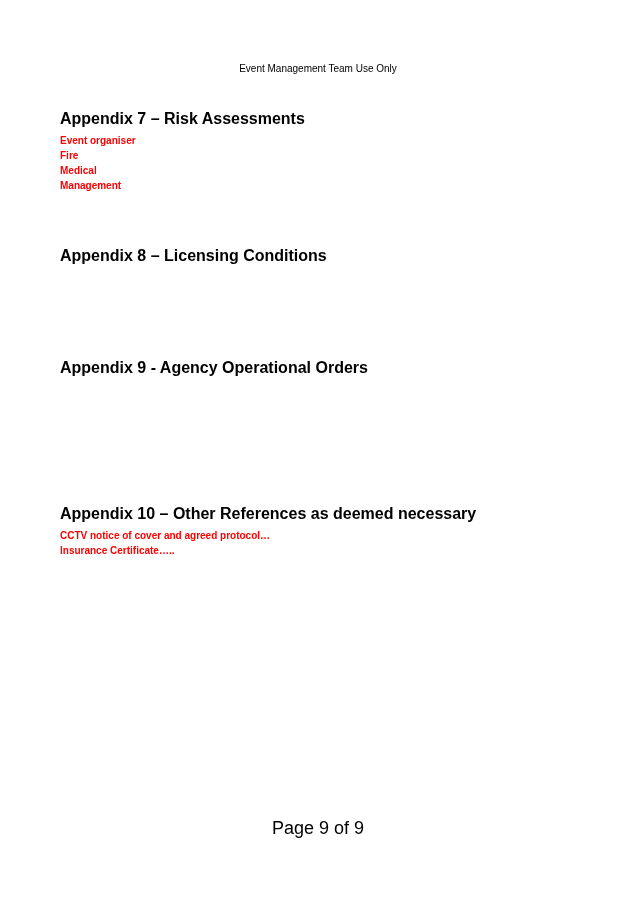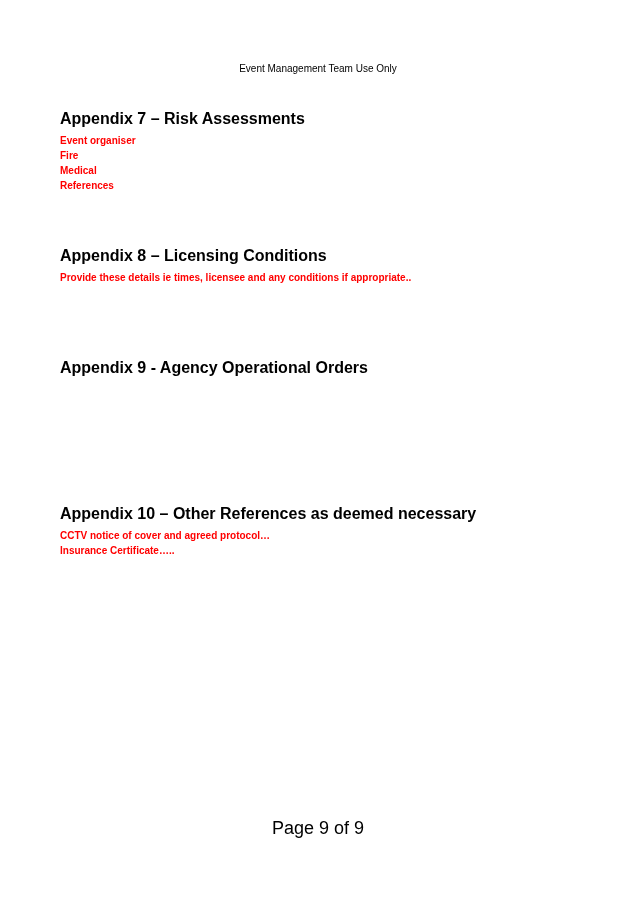--- a/index.html
+++ b/index.html
@@ -72,29 +72,26 @@
 <div class="page" style="--page-bg: #ffffff; --text-color: #000000; --red: #ff0000;">
 
   <div class="header">Event Management Team Use Only</div>
 
   <section class="sec sec-7">
     <h2 class="heading">Appendix 7 – Risk Assessments</h2>
     <div class="items">
       <div class="line">Event organiser</div>
       <div class="line">Fire</div>
       <div class="line">Medical</div>
-      <div class="line">References</div>
+      <div class="line">Management</div>
     </div>
   </section>
 
   <section class="sec sec-8">
     <h2 class="heading">Appendix 8 – Licensing Conditions</h2>
-    <div class="items">
-      <div class="line">Provide these details ie times, licensee and any conditions if appropriate..</div>
-    </div>
   </section>
 
   <section class="sec sec-9">
     <h2 class="heading">Appendix 9 - Agency Operational Orders</h2>
   </section>
 
   <section class="sec sec-10">
     <h2 class="heading">Appendix 10 – Other References as deemed necessary</h2>
     <div class="items">
       <div class="line">CCTV notice of cover and agreed protocol…</div>

